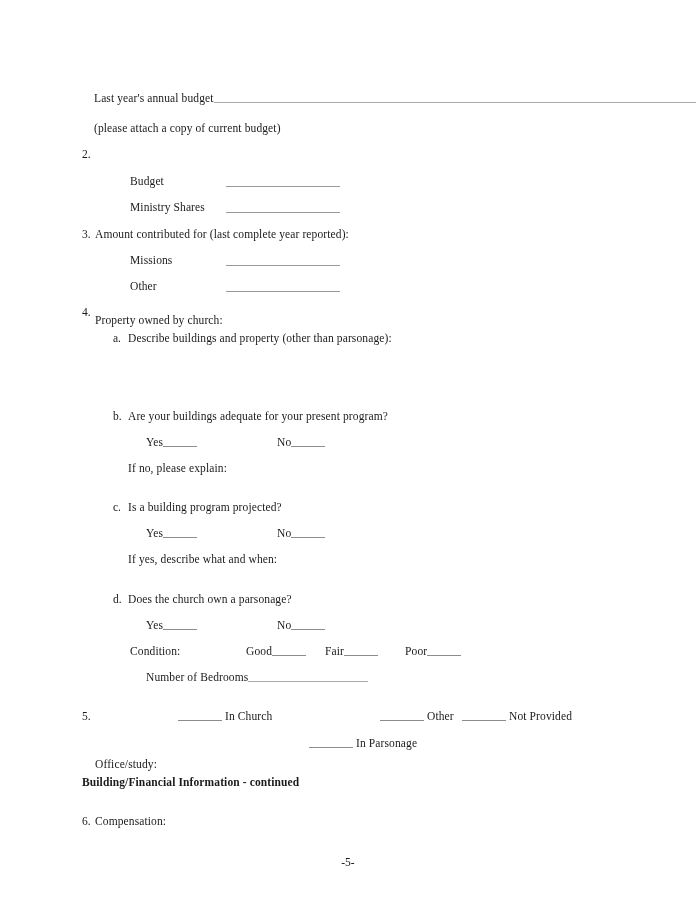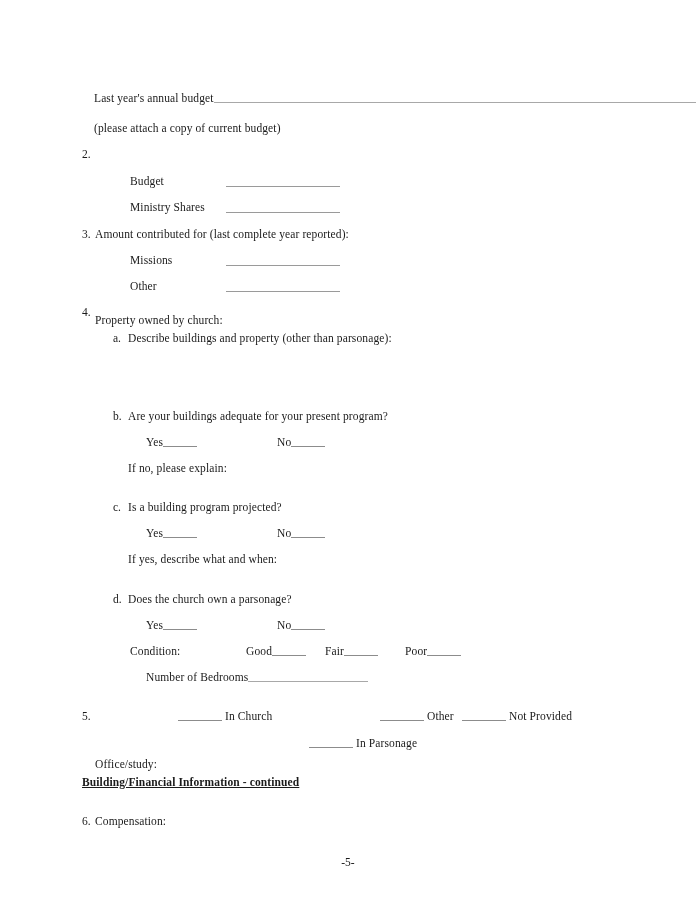--- a/index.html
+++ b/index.html
@@ -36,21 +36,20 @@
     position: absolute;
     font-size: 11.5px;
     white-space: nowrap;
   }
   .lbl {
     white-space: nowrap;
     text-align: right;
   }
   .bold {
     font-weight: bold;
-    text-decoration: underline;
   }
 
   
   .rule {
     display: inline-block;
     vertical-align: baseline;
     border-bottom: 1px solid #8c8c8c;
     height: 9px;
     margin-bottom: -1px;
   }

